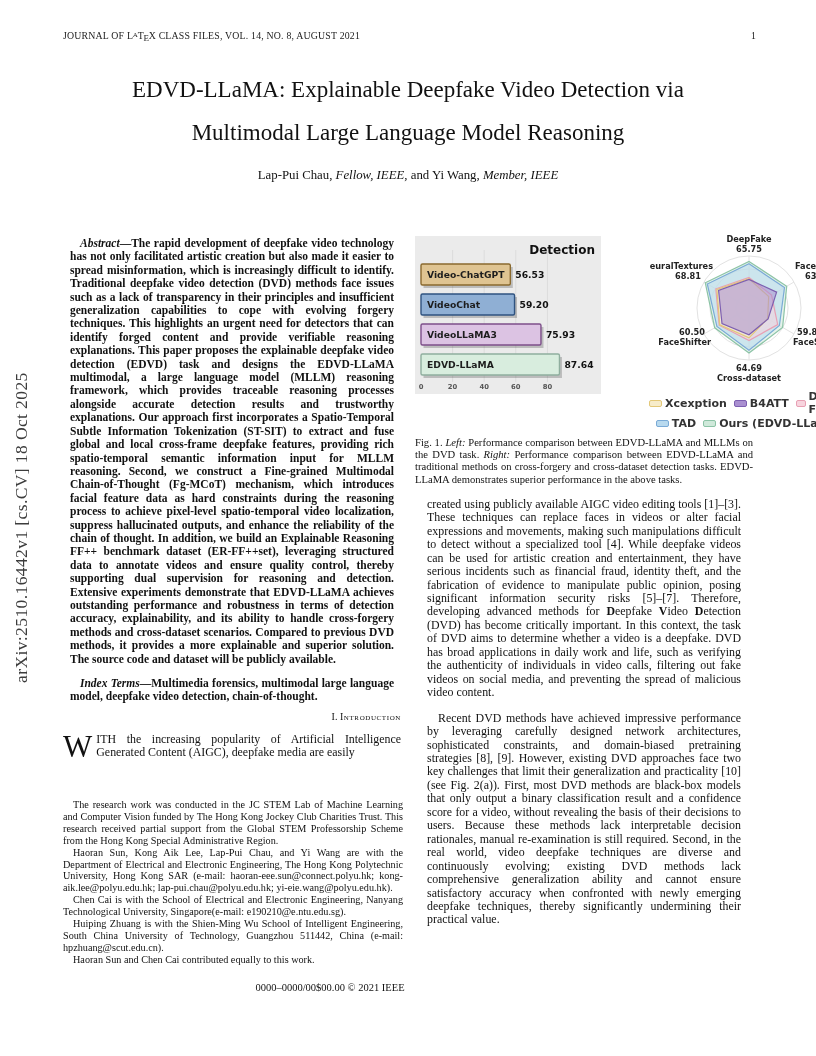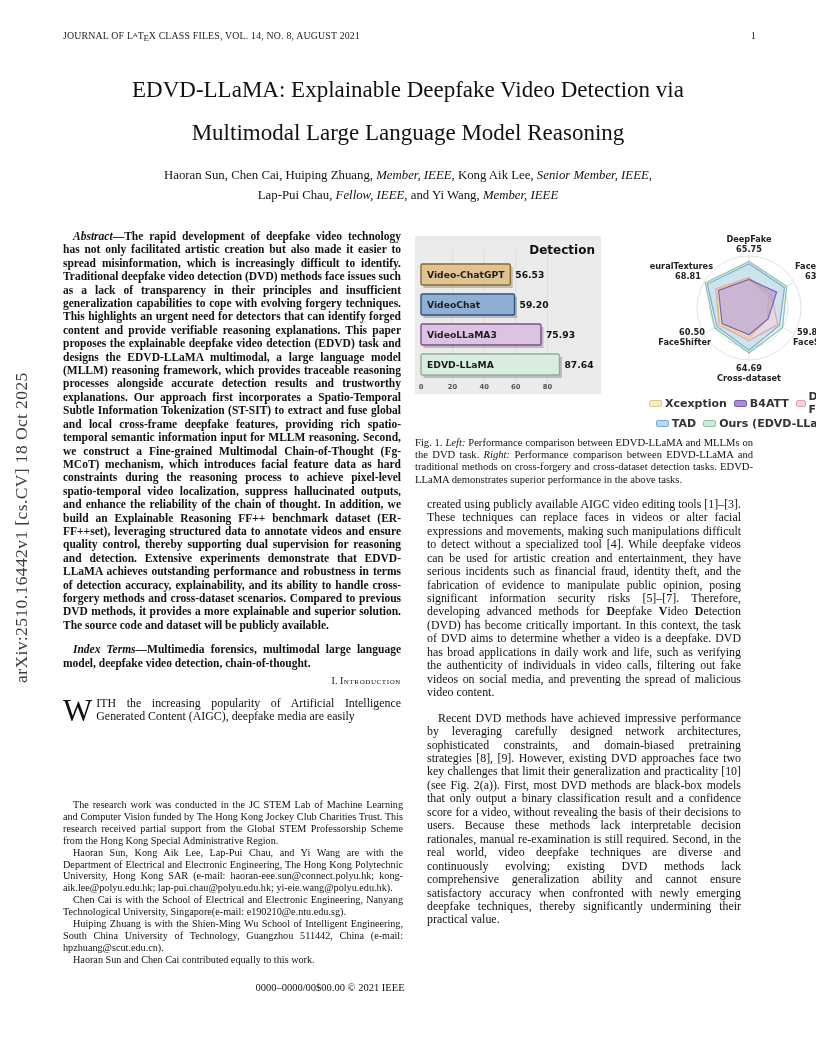--- a/index.html
+++ b/index.html
@@ -16,21 +16,21 @@
          writing-mode:vertical-rl;transform:rotate(180deg);
          font-size:17.5px;color:#3c3c3c;letter-spacing:.4px;white-space:nowrap;}
   
   .titleblock{position:absolute;top:68px;left:63px;width:690px;text-align:center;}
   .title{font-size:23px;line-height:43px;font-weight:400;}
   .authors{margin-top:11px;font-size:12.8px;line-height:20px;}
   
   .columns{position:absolute;top:230px;left:63px;width:690px;display:flex;gap:14px;}
   .col{width:338px;}
   .abstract,.index-terms{font-weight:bold;font-size:11.5px;line-height:13.4px;
-       text-align:justify;margin:0;text-indent:10px;}
+       text-align:justify;margin:7px;text-indent:10px;}
   .index-terms{margin-top:11px;}
   .lead-i{font-style:italic;}
   .section-h{margin-top:5px;text-align:right;font-size:10px;}
   .sc{font-variant:small-caps;letter-spacing:.6px;}
   .intro-p{margin-top:11px;font-size:11.9px;line-height:13.4px;text-align:justify;}
   .dropcap{float:left;font-size:31px;line-height:25px;padding:1px 4px 0 0;}
   
   .footnotes{position:absolute;top:799px;left:63px;width:340px;
              font-size:10.2px;line-height:11.9px;text-align:justify;}
   .footnotes p{margin:0;text-indent:10px;}
@@ -63,21 +63,20 @@
   </div>
 
   <div class="arxiv">arXiv:2510.16442v1 [cs.CV] 18 Oct 2025</div>
 
   <div class="titleblock">
     <div class="title">
       <div>EDVD-LLaMA: Explainable Deepfake Video Detection via</div>
       <div>Multimodal Large Language Model Reasoning</div>
     </div>
     <div class="authors">
-      <div>Haoran Sun, Chen Cai, Huiping Zhuang, <i>Member, IEEE</i>, Kong Aik Lee, <i>Senior Member, IEEE</i>,</div>
       <div>Lap-Pui Chau, <i>Fellow, IEEE</i>, and Yi Wang, <i>Member, IEEE</i></div>
     </div>
   </div>
 
   <div class="columns">
 
     <div class="col">
       <p class="abstract"><span class="lead-i">Abstract</span><span>—The rapid development of deepfake video technology has not only facilitated artistic creation but also made it easier to spread misinformation, which is increasingly difficult to identify. Traditional deepfake video detection (DVD) methods face issues such as a lack of transparency in their principles and insufficient generalization capabilities to cope with evolving forgery techniques. This highlights an urgent need for detectors that can identify forged content and provide verifiable reasoning explanations. This paper proposes the explainable deepfake video detection (EDVD) task and designs the EDVD-LLaMA multimodal, a large language model (MLLM) reasoning framework, which provides traceable reasoning processes alongside accurate detection results and trustworthy explanations. Our approach first incorporates a Spatio-Temporal Subtle Information Tokenization (ST-SIT) to extract and fuse global and local cross-frame deepfake features, providing rich spatio-temporal semantic information input for MLLM reasoning. Second, we construct a Fine-grained Multimodal Chain-of-Thought (Fg-MCoT) mechanism, which introduces facial feature data as hard constraints during the reasoning process to achieve pixel-level spatio-temporal video localization, suppress hallucinated outputs, and enhance the reliability of the chain of thought. In addition, we build an Explainable Reasoning FF++ benchmark dataset (ER-FF++set), leveraging structured data to annotate videos and ensure quality control, thereby supporting dual supervision for reasoning and detection. Extensive experiments demonstrate that EDVD-LLaMA achieves outstanding performance and robustness in terms of detection accuracy, explainability, and its ability to handle cross-forgery methods and cross-dataset scenarios. Compared to previous DVD methods, it provides a more explainable and superior solution. The source code and dataset will be publicly available.</span></p>
       <p class="index-terms"><span class="lead-i">Index Terms</span><span>—Multimedia forensics, multimodal large language model, deepfake video detection, chain-of-thought.</span></p>
       <div class="section-h">

